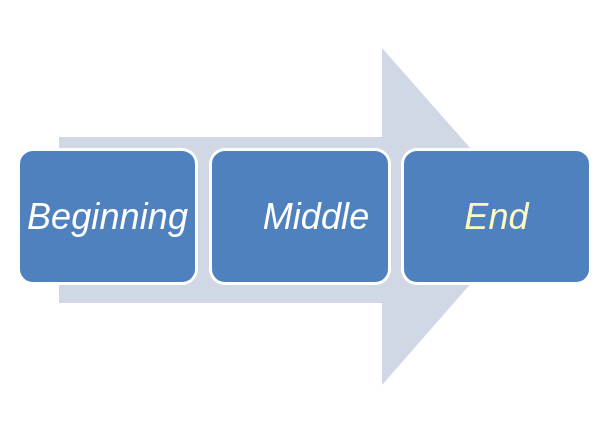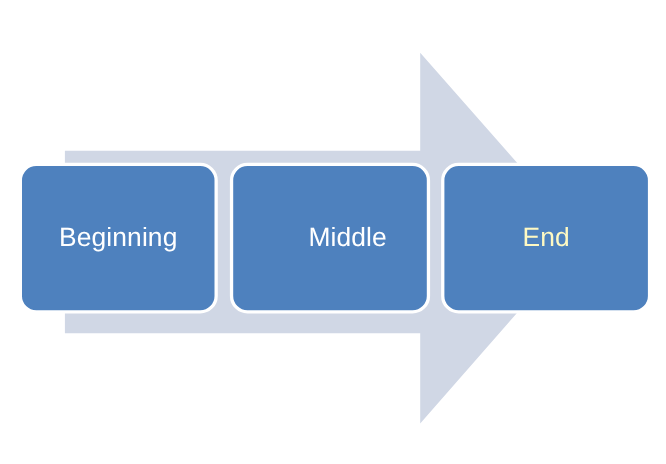--- a/index.html
+++ b/index.html
@@ -31,26 +31,27 @@
     background: #4E81BE;
     border: 3px solid #FFFFFF;
     border-radius: 16px;
     display: flex;
     align-items: center;
     justify-content: center;
   }
   .stage-label {
     color: #FFFFFF;
     font-family: "Liberation Sans", sans-serif;
-    font-size: 24px;
+    font-size: 36px;
     font-weight: 400;
     line-height: 1;
     letter-spacing: 0.1px;
     white-space: nowrap;
     user-select: none;
+    font-style: italic;
   }
   #stage-box-0 { left: 17px;  top: 148px; width: 181px; height: 137px; }
   #stage-box-1 { left: 209px; top: 148px; width: 182px; height: 137px; }
   #stage-box-2 { left: 401px; top: 148px; width: 191px; height: 137px; }
 </style>
 </head>
 <body>
 
 <div id="canvas" style="background: rgb(255, 255, 255);">
 

